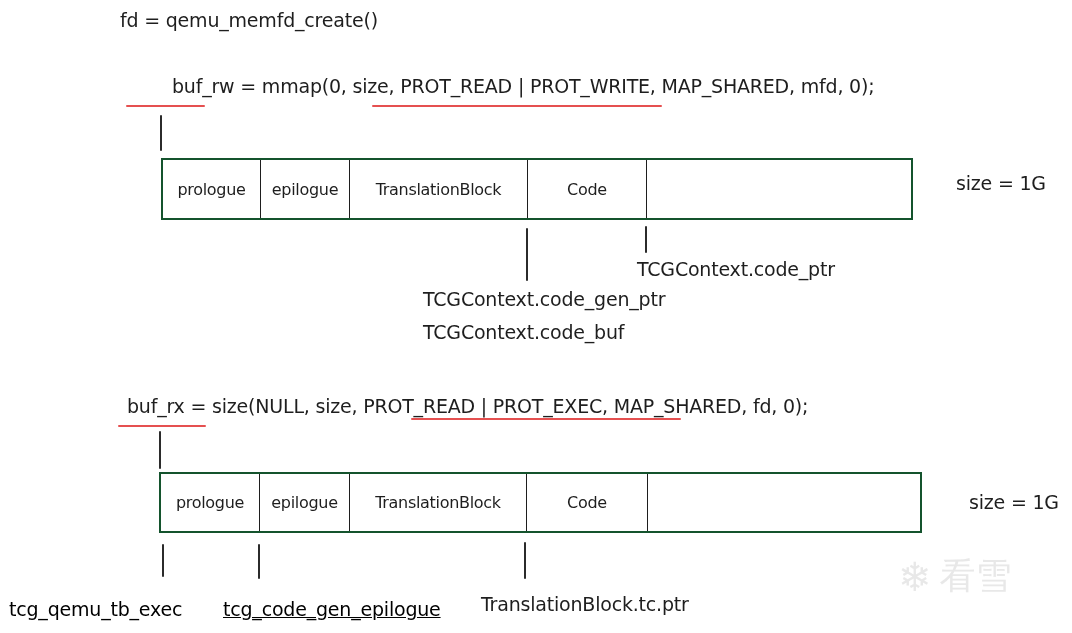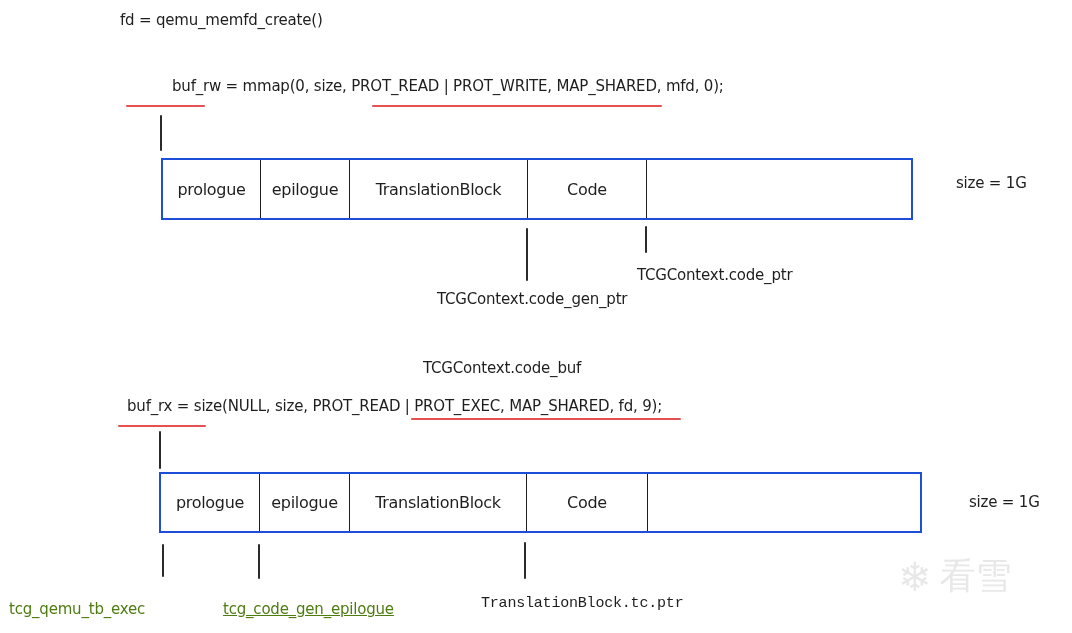--- a/index.html
+++ b/index.html
@@ -1,23 +1,23 @@
 <!DOCTYPE html>
 <html><head>
 <meta charset="utf-8">
 <style>
   html, body { margin: 0; padding: 0; background: #ffffff; }
   body { width: 1072px; height: 633px; position: relative; overflow: hidden;
          font-family: "DejaVu Sans", sans-serif; color: #1e1e1e; }
-  .txt { position: absolute; white-space: nowrap; font-size: 15px; line-height: 20px; color: #1e1e1e;
+  .txt { position: absolute; white-space: nowrap; font-size: 19px; line-height: 20px; color: #1e1e1e;
          font-family: "DejaVu Sans", sans-serif; letter-spacing: -0.2px; }
-  .red { color: #4d7c0f; }
+  .red { color: #000000; }
   .uline { position: absolute; height: 2px; background: #e03131; opacity: 0.85; border-radius: 1px; }
   .vline { position: absolute; width: 2px; background: #2b2b2b; border-radius: 1px; }
-  .box { position: absolute; border: 2px solid #1d4ed8; box-sizing: border-box; display: flex; }
+  .box { position: absolute; border: 2px solid #14532d; box-sizing: border-box; display: flex; }
   .cell { border-right: 1.5px solid #1e1e1e; box-sizing: border-box; display: flex; align-items: center;
           justify-content: center; font-size: 16px; white-space: nowrap; letter-spacing: -0.3px; }
   .cell:last-child { border-right: none; }
   .watermark { position: absolute; left: 898px; top: 552px; display: flex; align-items: center; gap: 8px;
                color: #e6e6e6; font-size: 36px; opacity: 0.9; }
   .watermark .flake { font-size: 40px; }
 </style>
 </head>
 <body>
 
@@ -33,44 +33,44 @@
 <div class="box" style="left:161px; top:158px; width:752px; height:62px;">
   <div class="cell" style="width:98px;">prologue</div>
   <div class="cell" style="width:89px;">epilogue</div>
   <div class="cell" style="width:178px;">TranslationBlock</div>
   <div class="cell" style="width:119px;">Code</div>
   <div class="cell" style="flex:1;"></div>
 </div>
 <div class="txt" style="left:956px; top:173px;">size = 1G</div>
 
 <div class="vline" style="left:645px; top:226px; height:27px;"></div>
-<div class="txt" style="left:637px; top:259px;margin-top:6px;">TCGContext.code_ptr</div>
+<div class="txt" style="left:637px; top:259px;">TCGContext.code_ptr</div>
 <div class="vline" style="left:526px; top:228px; height:53px;"></div>
-<div class="txt" style="left:437px; top:289px;">TCGContext.code_gen_ptr</div>
-<div class="txt" style="left:423px; top:322px;margin-top:36px;">TCGContext.code_buf</div>
+<div class="txt" style="left:423px; top:289px;">TCGContext.code_gen_ptr</div>
+<div class="txt" style="left:423px; top:322px;">TCGContext.code_buf</div>
 
 <div class="txt" style="left:127px; top:396px;">
-  <span>buf_rx</span><span> = size(NULL, size, </span><span>PROT_READ | PROT_EXEC</span><span>, MAP_SHARED, fd, 9);</span>
+  <span>buf_rx</span><span> = size(NULL, size, </span><span>PROT_READ | PROT_EXEC</span><span>, MAP_SHARED, fd, 0);</span>
 </div>
 <div class="uline" style="left:118px; top:425px; width:88px;"></div>
 <div class="uline" style="left:411px; top:418px; width:270px;"></div>
 <div class="vline" style="left:159px; top:431px; height:38px;"></div>
 
 <div class="box" style="left:159px; top:472px; width:763px; height:61px;">
   <div class="cell" style="width:99px;">prologue</div>
   <div class="cell" style="width:90px;">epilogue</div>
   <div class="cell" style="width:177px;">TranslationBlock</div>
   <div class="cell" style="width:121px;">Code</div>
   <div class="cell" style="flex:1;"></div>
 </div>
 <div class="txt" style="left:969px; top:492px;">size = 1G</div>
 
 <div class="vline" style="left:162px; top:544px; height:33px;"></div>
 <div class="vline" style="left:258px; top:544px; height:35px;"></div>
 <div class="vline" style="left:524px; top:542px; height:37px;"></div>
 <div class="txt red" style="left:9px; top:599px;">tcg_qemu_tb_exec</div>
 <div class="txt red" style="left:223px; top:599px;text-decoration:underline;">tcg_code_gen_epilogue</div>
-<div class="txt" style="left:481px; top:594px;font-family:Liberation Mono, monospace;">TranslationBlock.tc.ptr</div>
+<div class="txt" style="left:481px; top:594px;">TranslationBlock.tc.ptr</div>
 
 <div class="watermark">
   <span class="flake">❄</span>
   <span>看雪</span>
 </div>
 
 </body></html>

